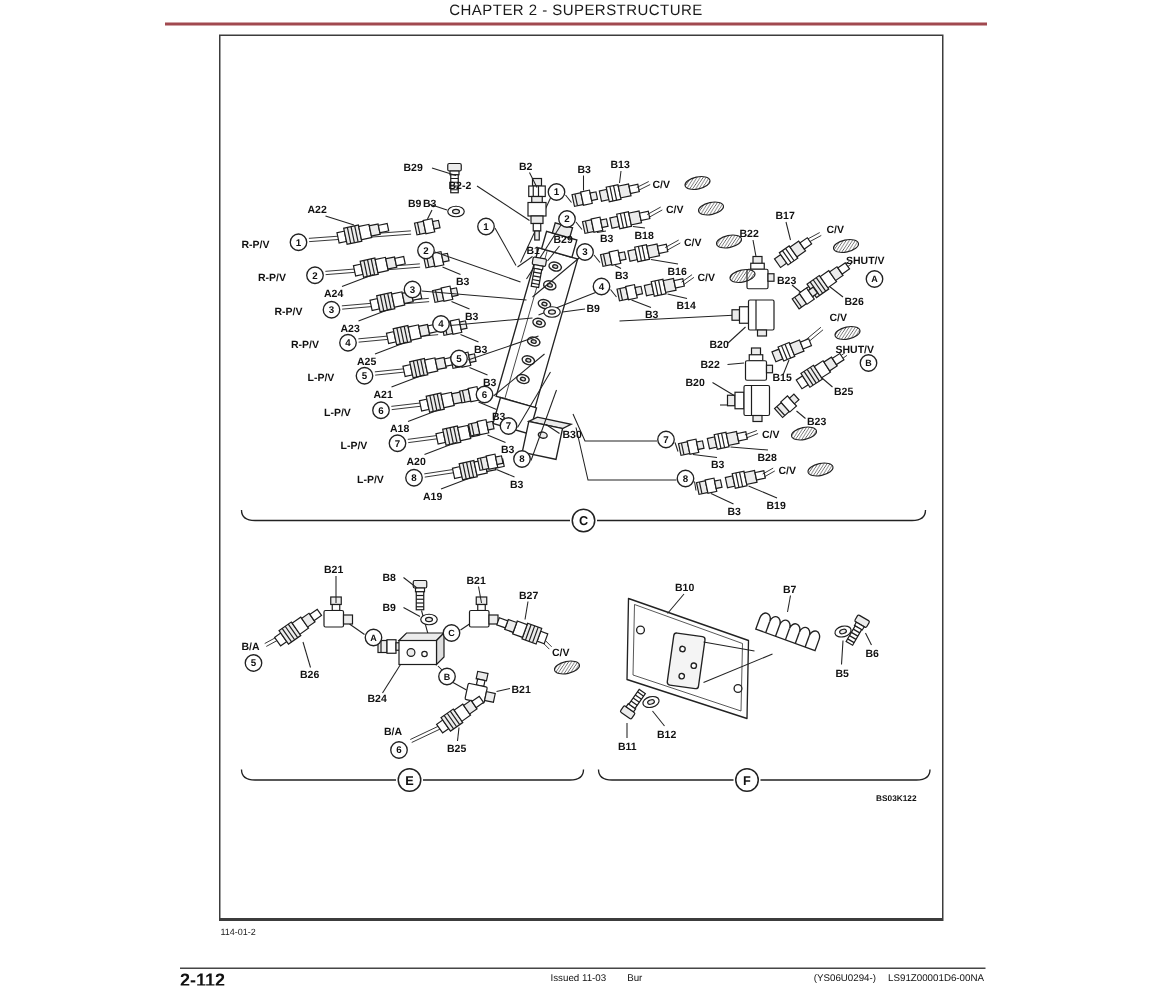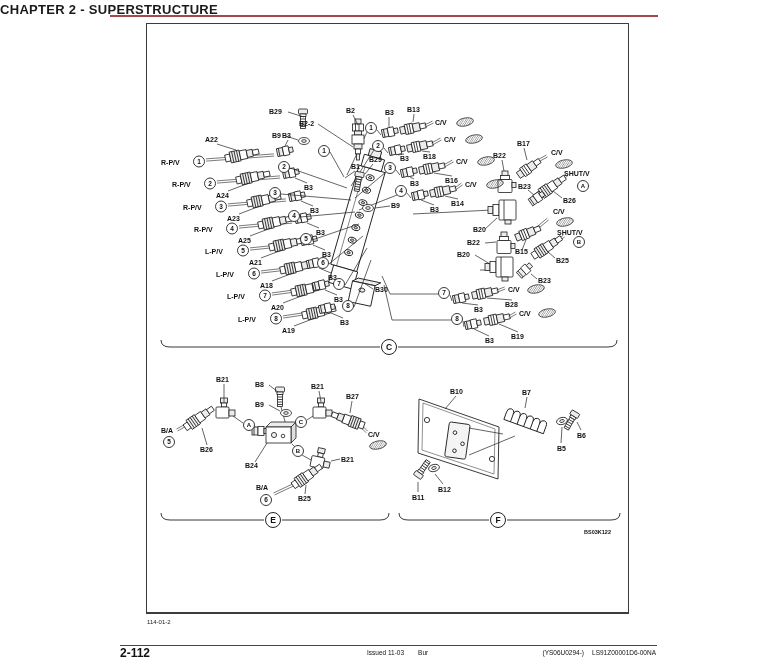--- a/index.html
+++ b/index.html
@@ -1,18 +1,18 @@
 <!DOCTYPE html>
 <html><head>
 <meta charset="utf-8">
 <style>
 *{margin:0;padding:0;box-sizing:border-box}
 html,body{width:768px;height:657px;background:#fff}
 body{font-family:"Liberation Sans",sans-serif;color:#111;position:relative;overflow:hidden}
-.title{position:absolute;top:2px;left:0;width:100%;text-align:left;font-size:13px;font-weight:bold;letter-spacing:.3px;color:#1a1a1a}
+.title{position:absolute;top:2px;left:0;width:100%;text-align:center;font-size:10px;font-weight:normal;letter-spacing:.3px;color:#1a1a1a}
 .rule-red{position:absolute;top:15px;left:110px;width:548px;height:2px;background:#a1494f}
 .diagram-box{position:absolute;left:146px;top:23px;width:483px;height:591px;border:1px solid #3c3c3c;border-bottom-width:2px;background:#fff}
 .fig-num{position:absolute;left:147px;top:619px;font-size:6px;color:#222}
 .footer-rule{position:absolute;left:120px;top:645px;width:537px;height:1px;background:#454545}
 .f-page{position:absolute;left:120px;top:646px;font-size:12px;font-weight:bold}
 .f-center{position:absolute;left:367px;top:649px;font-size:6.5px;display:flex;gap:14px}
 .f-right{position:absolute;right:112px;top:649px;font-size:6.5px;display:flex;gap:8px}
 svg{display:block}
 svg text{font-family:"Liberation Sans",sans-serif;font-weight:700;fill:#111}
 </style>

